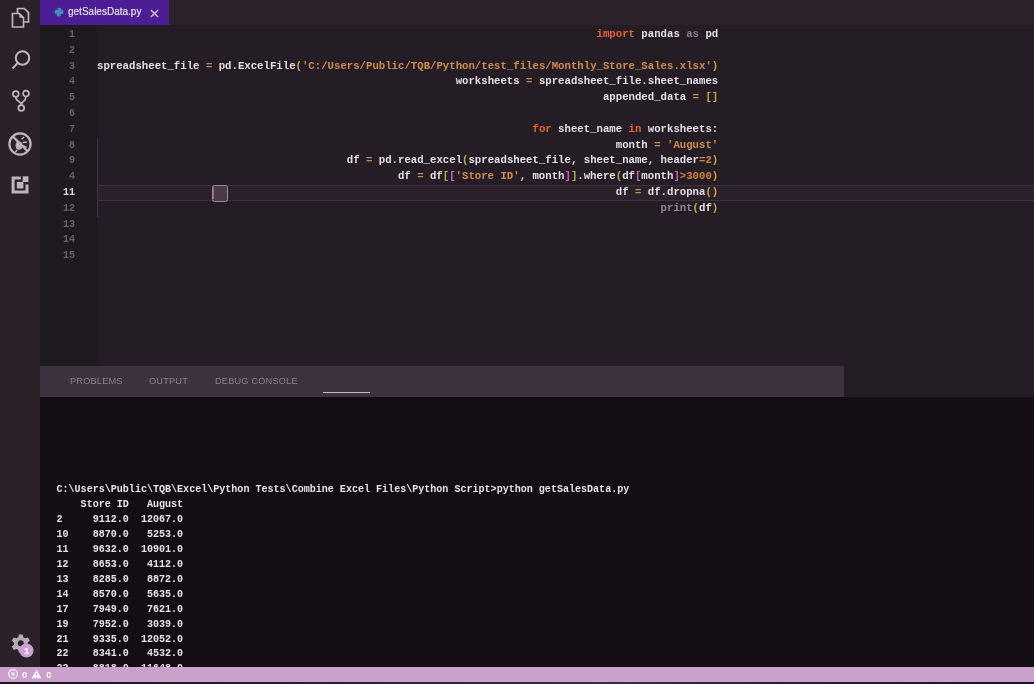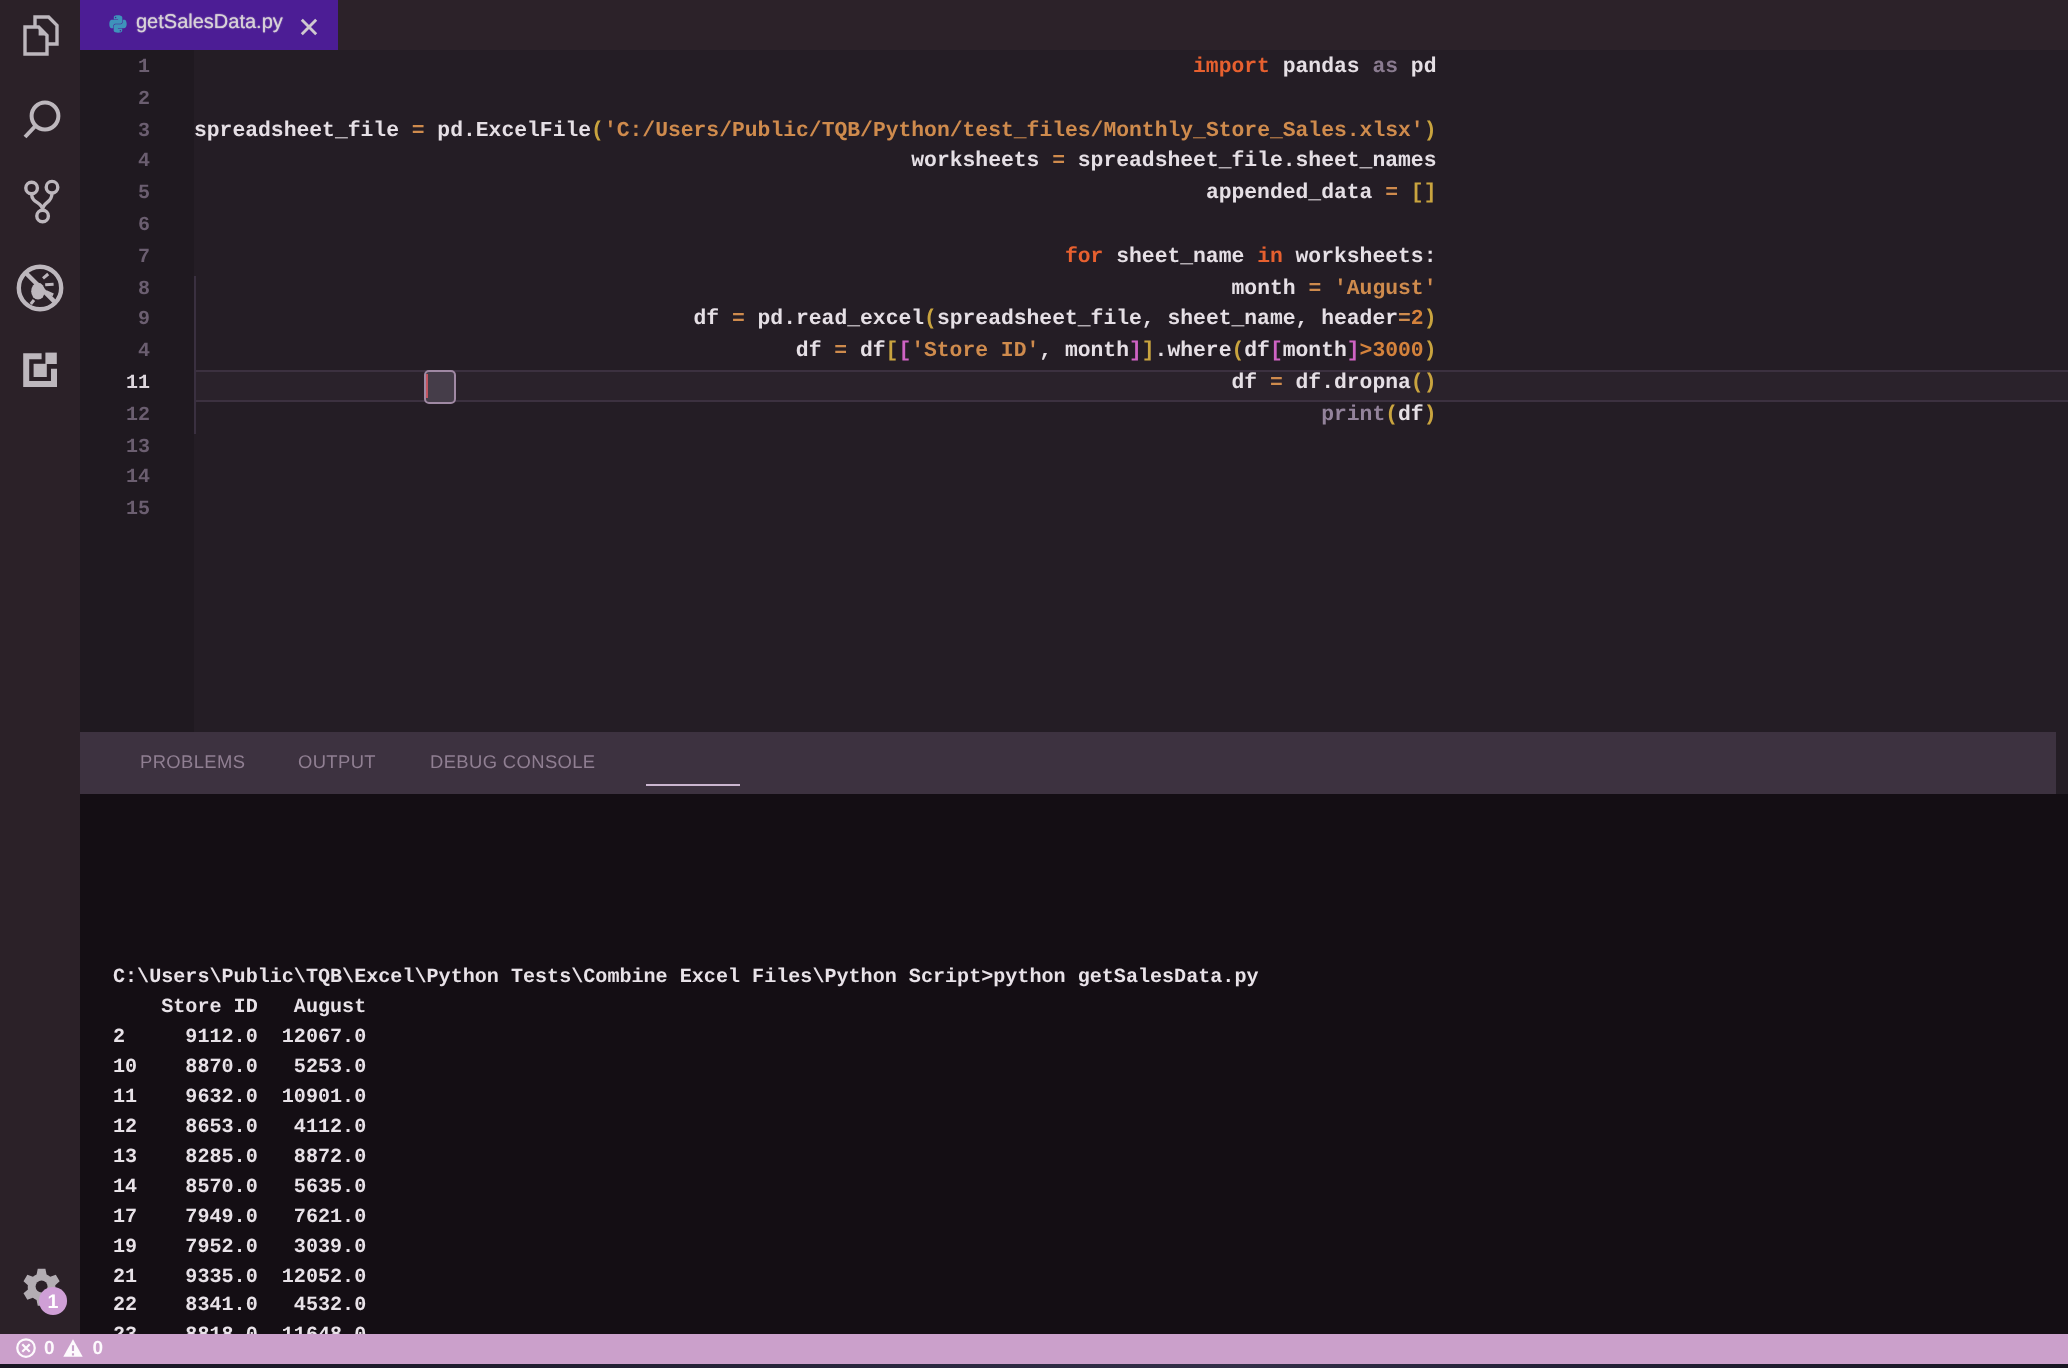--- a/index.html
+++ b/index.html
@@ -28,21 +28,21 @@
   .n{color:#d4823c;}
   .b1{color:#c9a43f;}
   .b2{color:#cf63c4;}
   .fn{color:#93839b;margin-left:42px;}
   #curline{position:absolute;left:57px;top:160px;width:937px;height:15.8px;background:#2a222b;
     border-top:1px solid #3c3140;border-bottom:1px solid #3c3140;box-sizing:border-box;}
   #indent{position:absolute;left:57px;top:112.6px;width:1px;height:79px;background:#3a3040;}
   #brbox{position:absolute;left:171.5px;top:160px;width:14px;height:15px;background:#453d49;border:1px solid #a089a4;border-radius:2.5px;}
   #caret{position:absolute;left:172.8px;top:161.5px;width:1.2px;height:12.5px;background:#c25560;}
   
-  #pheader{position:absolute;left:40px;top:366px;width:988px;height:31px;background:#3d3240;
+  #pheader{position:absolute;left:40px;top:366px;width:804px;height:31px;background:#3d3240;
     font-size:9.2px;letter-spacing:0.2px;color:#907f92;}
   #pheader span{position:absolute;top:10px;}
   #pheader .act{color:#ece5ec;}
   #punder{position:absolute;left:283px;top:25.5px;width:47px;height:1.5px;background:#cbb6d0;}
   #term{position:absolute;left:40px;top:397px;width:994px;height:271px;background:#140e14;}
   #termtext{position:absolute;left:16.5px;top:42px;font-family:"Liberation Mono",monospace;
     font-size:10.05px;font-weight:700;line-height:14.95px;color:#e8e2e8;white-space:pre;margin-top:44px;}
   
   #status{position:absolute;left:0;top:667px;width:1034px;height:14.5px;background:#cba0cb;color:#fff;}
   #stleft{position:absolute;left:8px;top:0;height:14.5px;display:flex;align-items:center;gap:4px;

